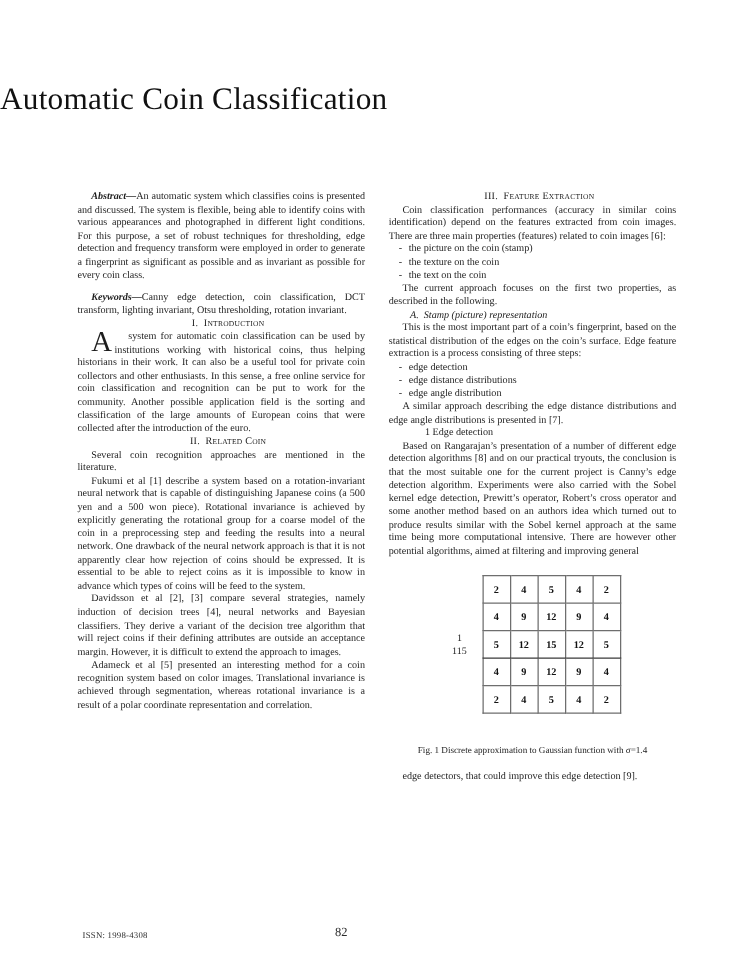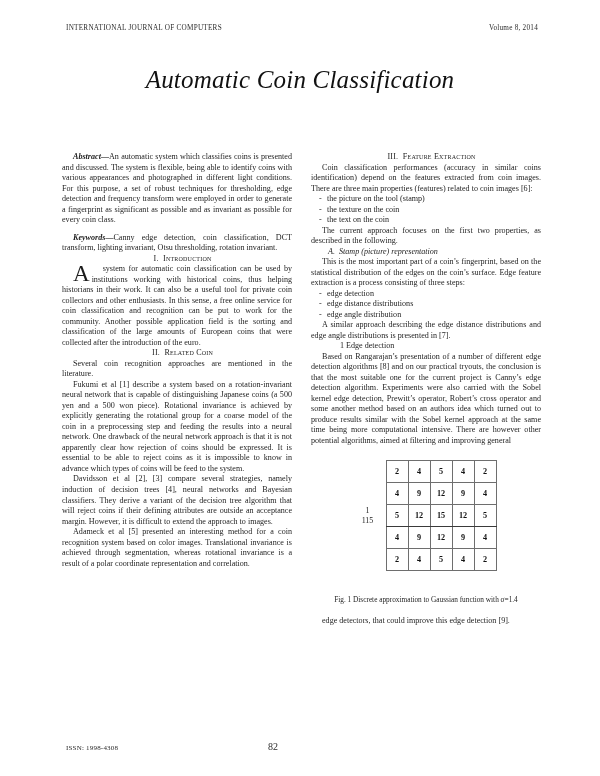--- a/index.html
+++ b/index.html
@@ -38,27 +38,25 @@
   .running-head .volume {
     font-size: 7.2px;
   }
 
   
   .title {
     position: absolute;
     top: 66px;
     left: 0;
     width: 600px;
-    text-align: center;
     font-size: 25px;
     font-weight: normal;
     letter-spacing: 0.2px;
     color: #111111;
     line-height: 1.1;
-    font-style: italic;
   }
   .authors {
     position: absolute;
     top: 110px;
     left: 0;
     width: 600px;
     text-align: center;
     font-size: 9.6px;
     color: #1a1a1a;
   }
@@ -227,24 +225,20 @@
     text-align: center;
     font-size: 10px;
     color: #2b2b2b;
   }
 </style>
 </head>
 <body>
 
 <div class="page">
 
-  <div class="running-head">
-    <span class="journal">INTERNATIONAL JOURNAL OF COMPUTERS</span>
-    <span class="volume">Volume 8, 2014</span>
-  </div>
 
   <div class="title">Automatic Coin Classification</div>
 
   <div class="columns">
 
     <div class="col">
 
       <p class="abstract-p"><span class="lead">Abstract</span><span class="lead">—</span><span>An automatic system which classifies coins is presented and discussed. The system is flexible, being able to identify coins with various appearances and photographed in different light conditions. For this purpose, a set of robust techniques for thresholding, edge detection and frequency transform were employed in order to generate a fingerprint as significant as possible and as invariant as possible for every coin class.</span></p>
 
       <p style="margin-top:7px"><span class="lead">Keywords</span><span class="lead">—</span><span>Canny edge detection, coin classification, DCT transform, lighting invariant, Otsu thresholding, rotation invariant.</span></p>
@@ -261,21 +255,21 @@
       <p>Adameck et al [5] presented an interesting method for a coin recognition system based on color images. Translational invariance is achieved through segmentation, whereas rotational invariance is a result of a polar coordinate representation and correlation.</p>
     </div>
 
     <div class="col">
 
       <p class="section-head" style="margin-top:0"><span class="num">III.</span>&nbsp;&nbsp;<span>Feature Extraction</span></p>
 
       <p>Coin classification performances (accuracy in similar coins identification) depend on the features extracted from coin images. There are three main properties (features) related to coin images [6]:</p>
 
       <ul class="bullets">
-        <li>the picture on the tool (stamp)</li>
+        <li>the picture on the coin (stamp)</li>
         <li>the texture on the coin</li>
         <li>the text on the coin</li>
       </ul>
 
       <p>The current approach focuses on the first two properties, as described in the following.</p>
 
       <p class="subsection-head"><span>A.</span>&nbsp;&nbsp;<span>Stamp (picture) representation</span></p>
 
       <p>This is the most important part of a coin’s fingerprint, based on the statistical distribution of the edges on the coin’s surface. Edge feature extraction is a process consisting of three steps:</p>
 

